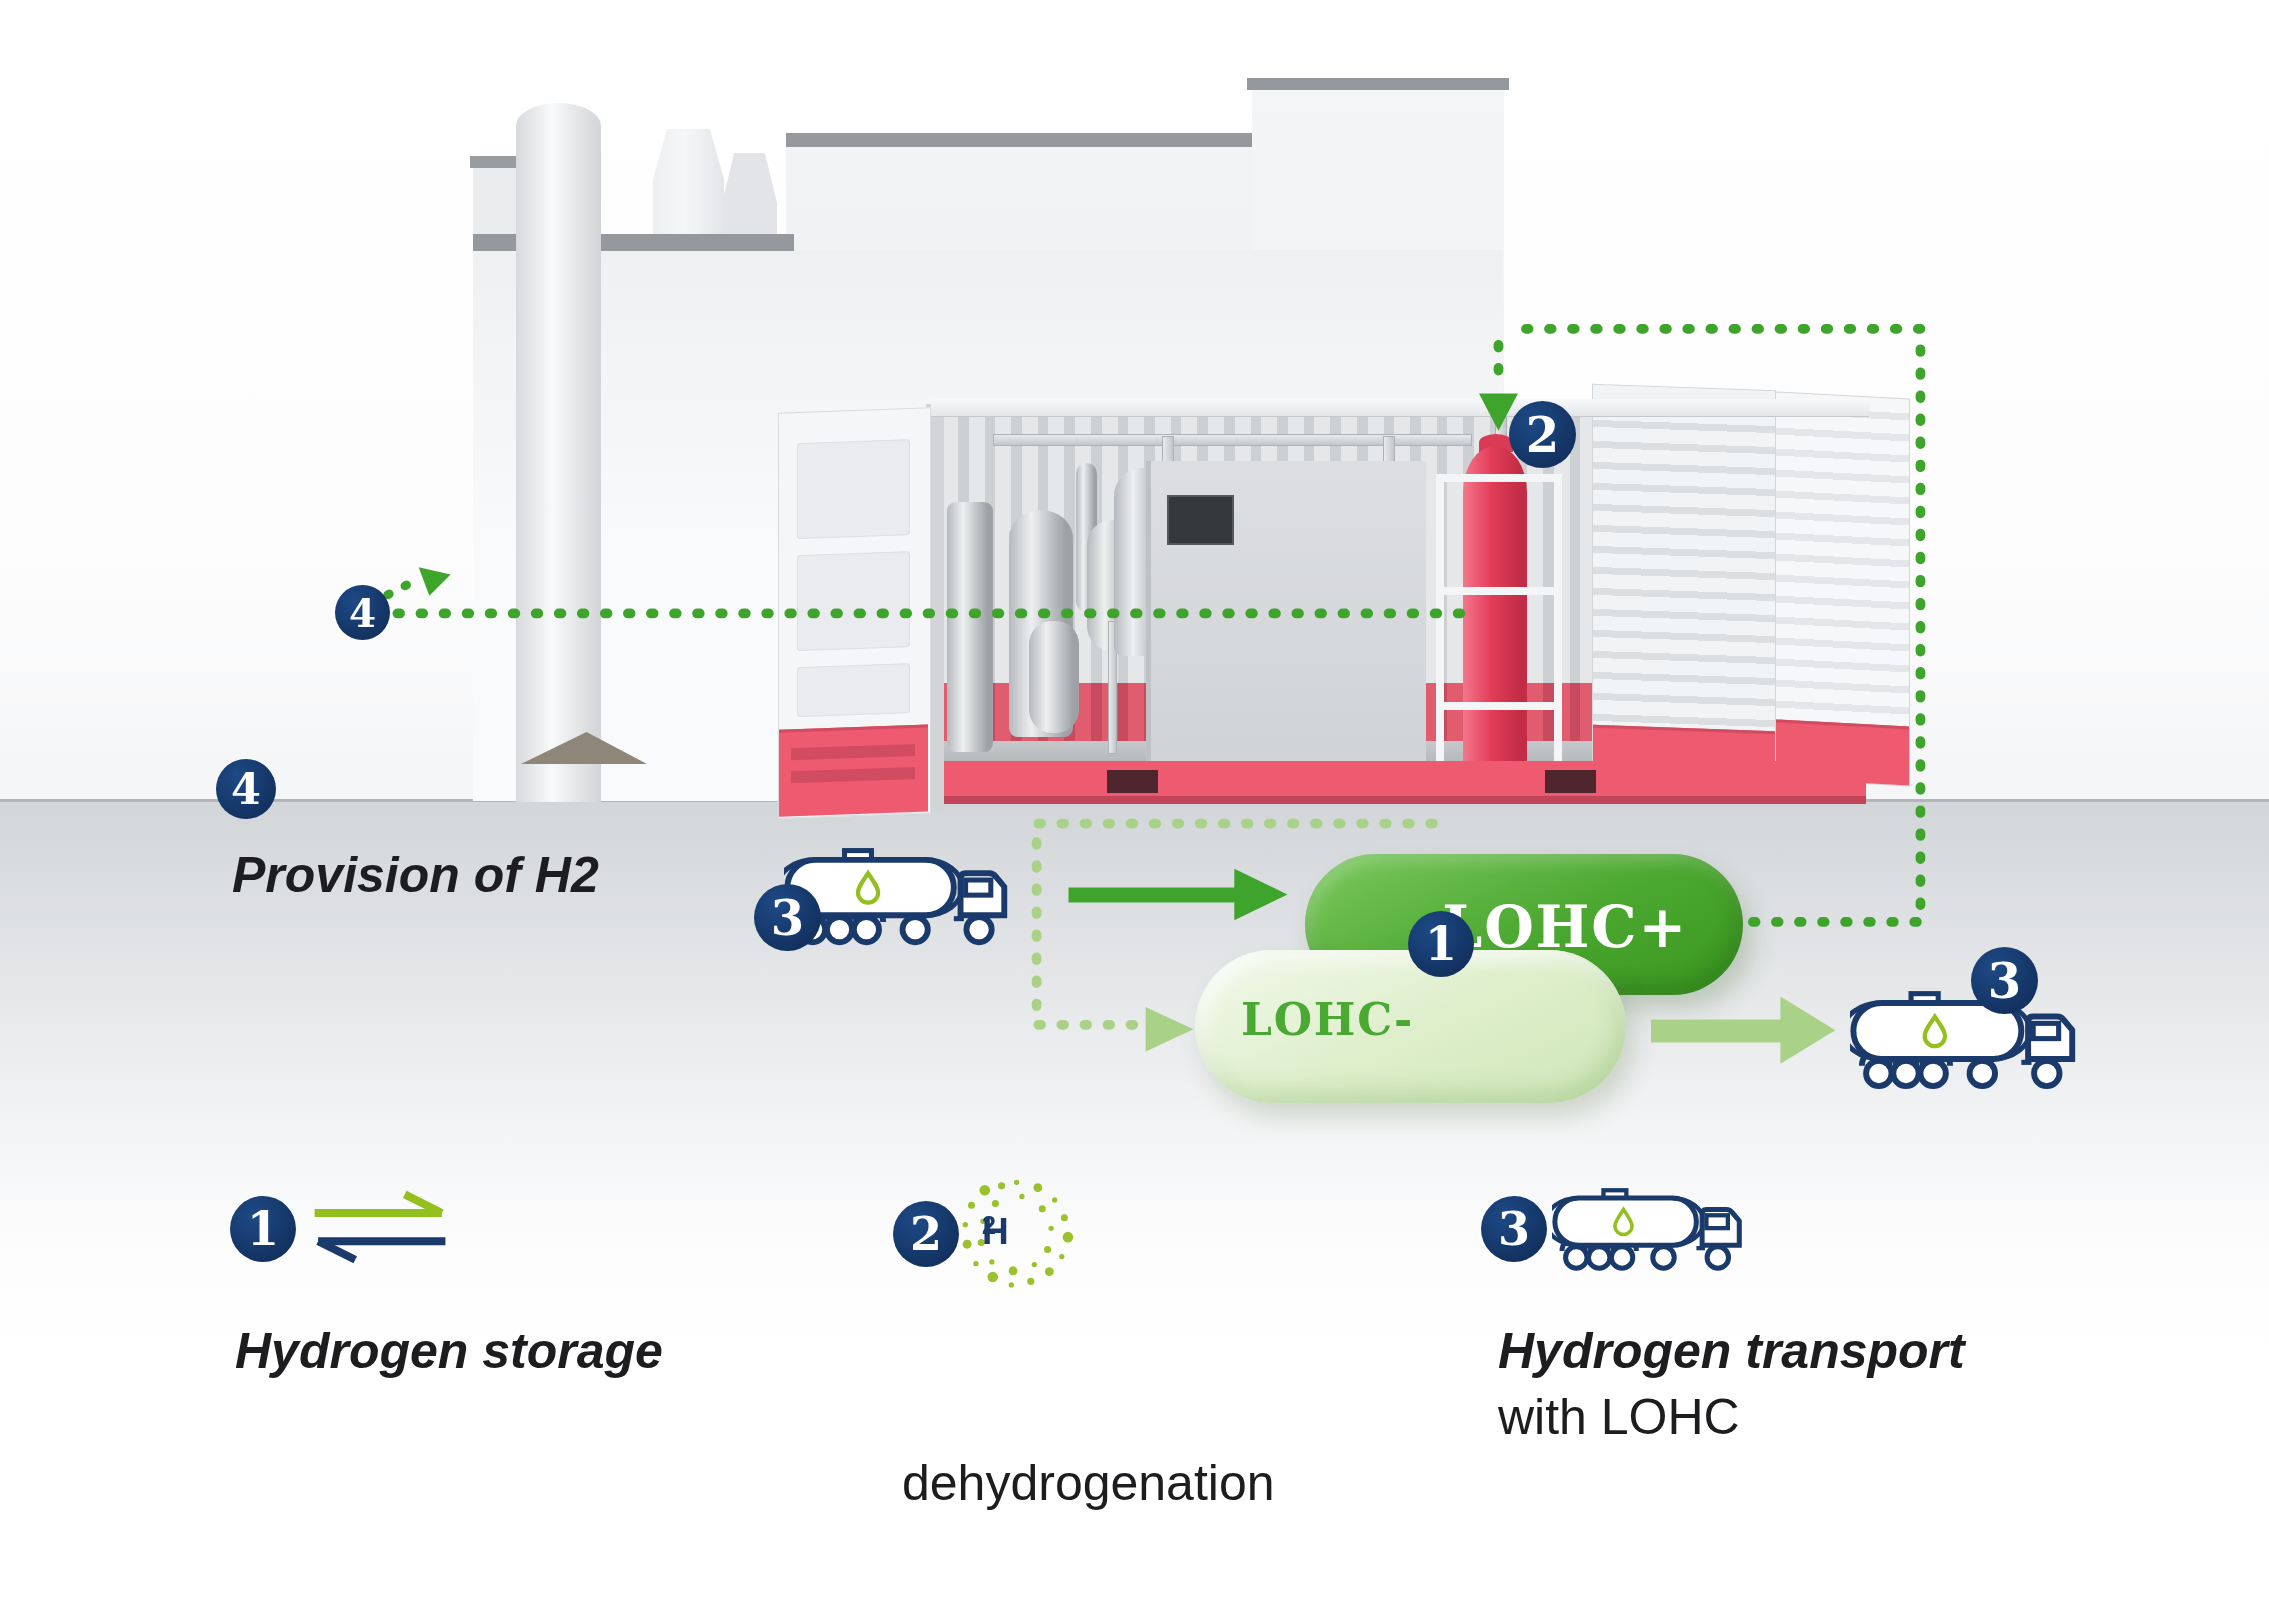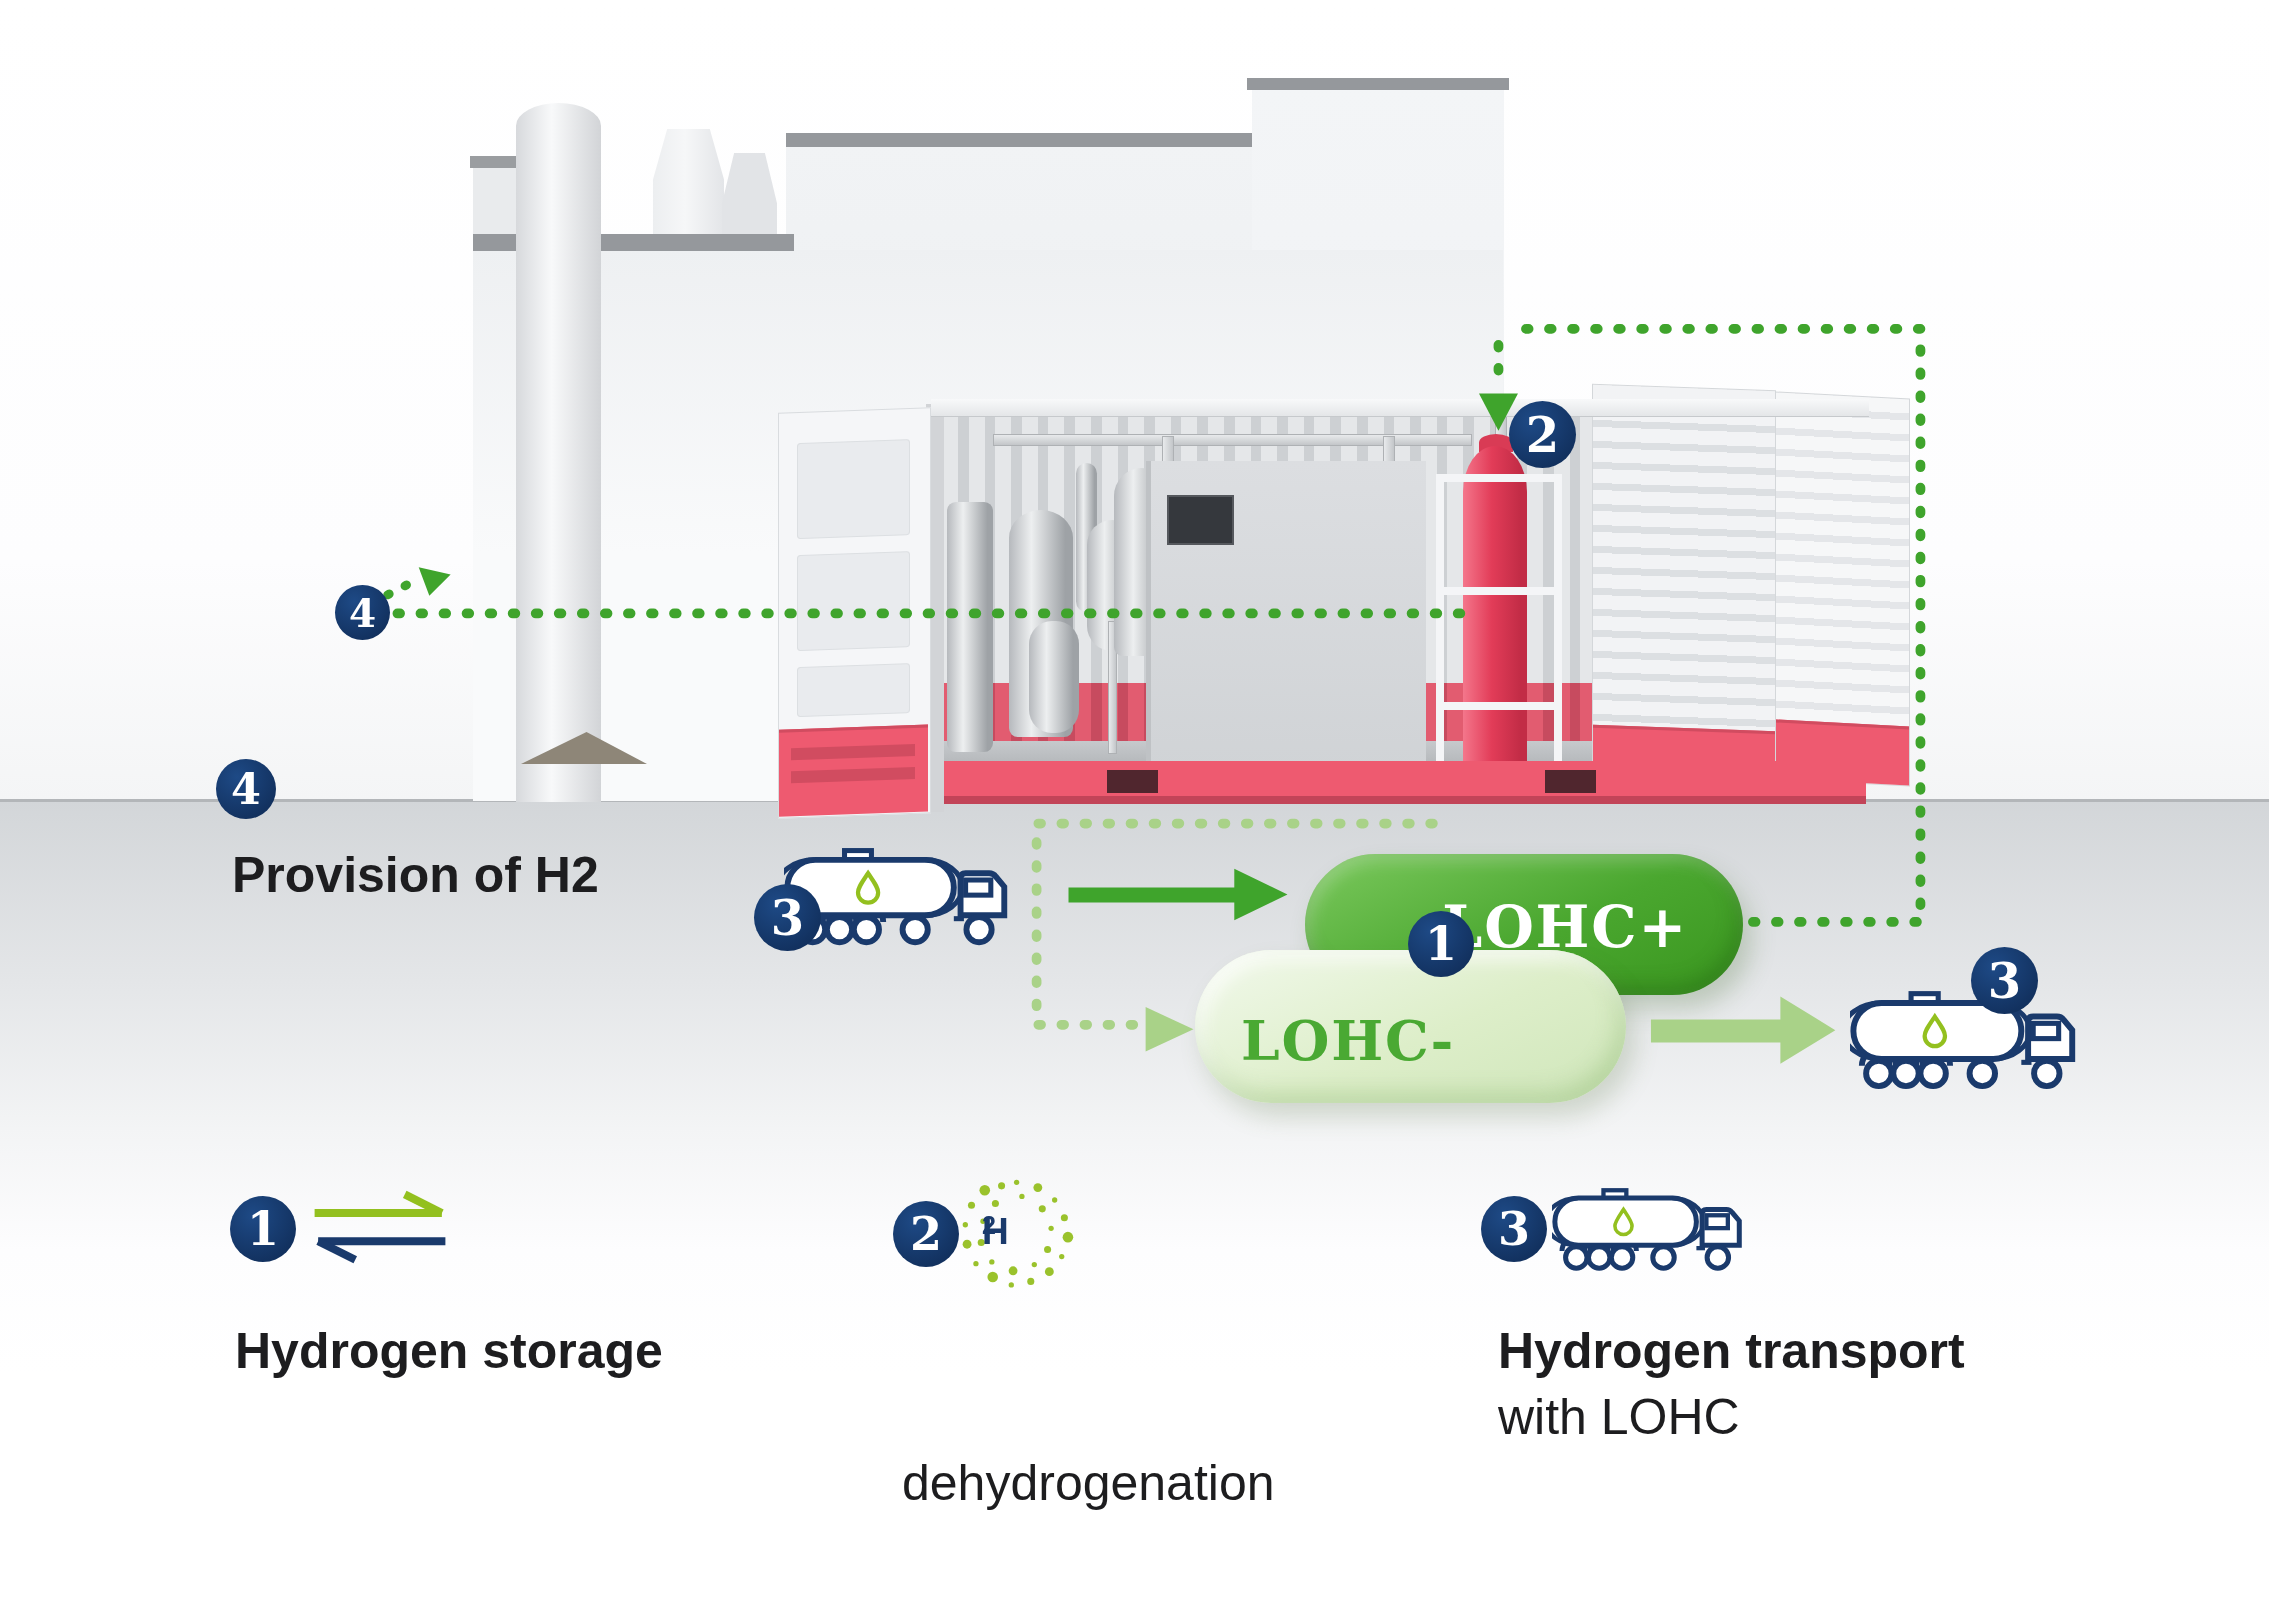--- a/index.html
+++ b/index.html
@@ -69,39 +69,39 @@
 
   
   .pill{border-radius:886px;font-family:"DejaVu Serif","Liberation Serif",serif;font-weight:bold;letter-spacing:1.8px;}
   .pill-plus{left:1305px;top:854px;width:438px;height:141px;
       background:linear-gradient(155deg,#7cc95e 0%,#4aa72f 55%,#3a961f 100%);
       box-shadow:8.9px 14px 23px rgba(70,110,50,.25), inset -5.3px -8.9px 19.5px rgba(30,90,15,.35), inset 5.3px 7px 16px rgba(255,255,255,.25);}
   .pill-plus span{position:absolute;right:55px;top:39px;font-size:57px;color:#ffffff;}
   .pill-minus{left:1195px;top:950px;width:431px;height:153px;
       background:linear-gradient(155deg,#f2f9ec 0%,#ddeec9 55%,#cfe6ba 100%);
       box-shadow:8.9px 14px 23px rgba(90,120,70,.22), inset -7px -10.6px 21px rgba(120,170,90,.30), inset 7px 8.9px 17.7px rgba(255,255,255,.8);}
-  .pill-minus span{position:absolute;left:46px;top:58px;font-size:55px;color:#4aa933;}
+  .pill-minus span{position:absolute;left:46px;top:44px;font-size:44px;color:#4aa933;}
 
   
   .badge{border-radius:50%;background:radial-gradient(circle at 35% 30%,#1e4a86,#12315f 75%);
          color:#fff;font-family:"DejaVu Serif","Liberation Serif",serif;font-weight:bold;
          display:flex;align-items:center;justify-content:center;}
   .bd-4a{left:335px;top:585px;width:55px;height:55px;font-size:39px;}
   .bd-4b{left:216px;top:759px;width:60px;height:60px;font-size:43px;}
   .bd-3L{left:754px;top:884px;width:67px;height:67px;font-size:48px;}
   .bd-1 {left:1408px;top:911px;width:66px;height:66px;font-size:46px;}
   .bd-2 {left:1509px;top:401px;width:67px;height:67px;font-size:48px;}
   .bd-3R{left:1971px;top:947px;width:67px;height:67px;font-size:48px;}
   .bd-L1{left:230px;top:1196px;width:66px;height:66px;font-size:46px;}
   .bd-L2{left:893px;top:1201px;width:66px;height:66px;font-size:46px;}
   .bd-L3{left:1481px;top:1196px;width:66px;height:66px;font-size:46px;}
 
   
   .caption{font-size:50px;line-height:66px;color:#1d1d1f;}
-  .caption b{font-weight:bold;}
+  .caption b{font-weight:bold;font-style:italic;}
   .provision{left:232px;top:842px;width:497px;}
   .leg-text{width:567px;margin-top:18px;}
   .lt1{left:235px;top:1300px;} .lt2{left:902px;top:1300px;} .lt3{left:1498px;top:1300px;}
 
   .h2label{left:982px;top:1211px;color:#1a3a6c;font-weight:bold;font-size:37px;}
   .h2label sub{font-size:25px;}
 
   svg.overlay{left:0;top:0;width:2270px;height:1617px;}
   svg.truck{overflow:visible;}
   .t-left  {left:784px; top:848px; width:227px;height:101px;}

